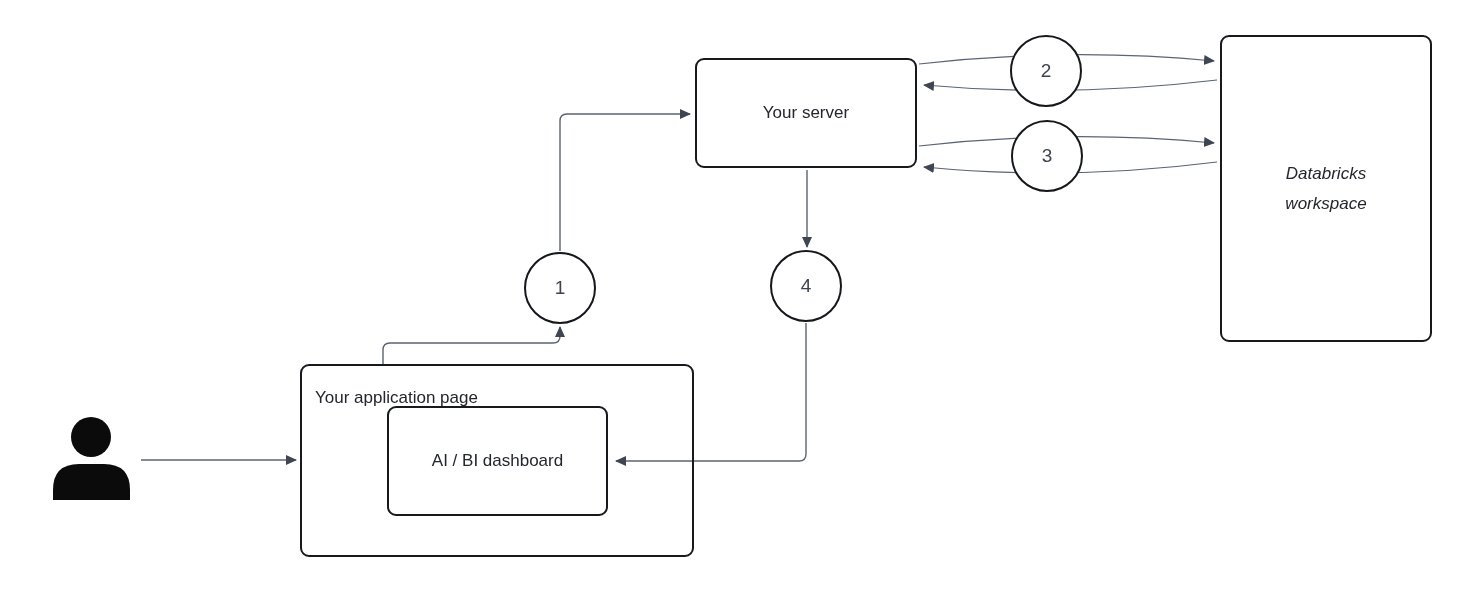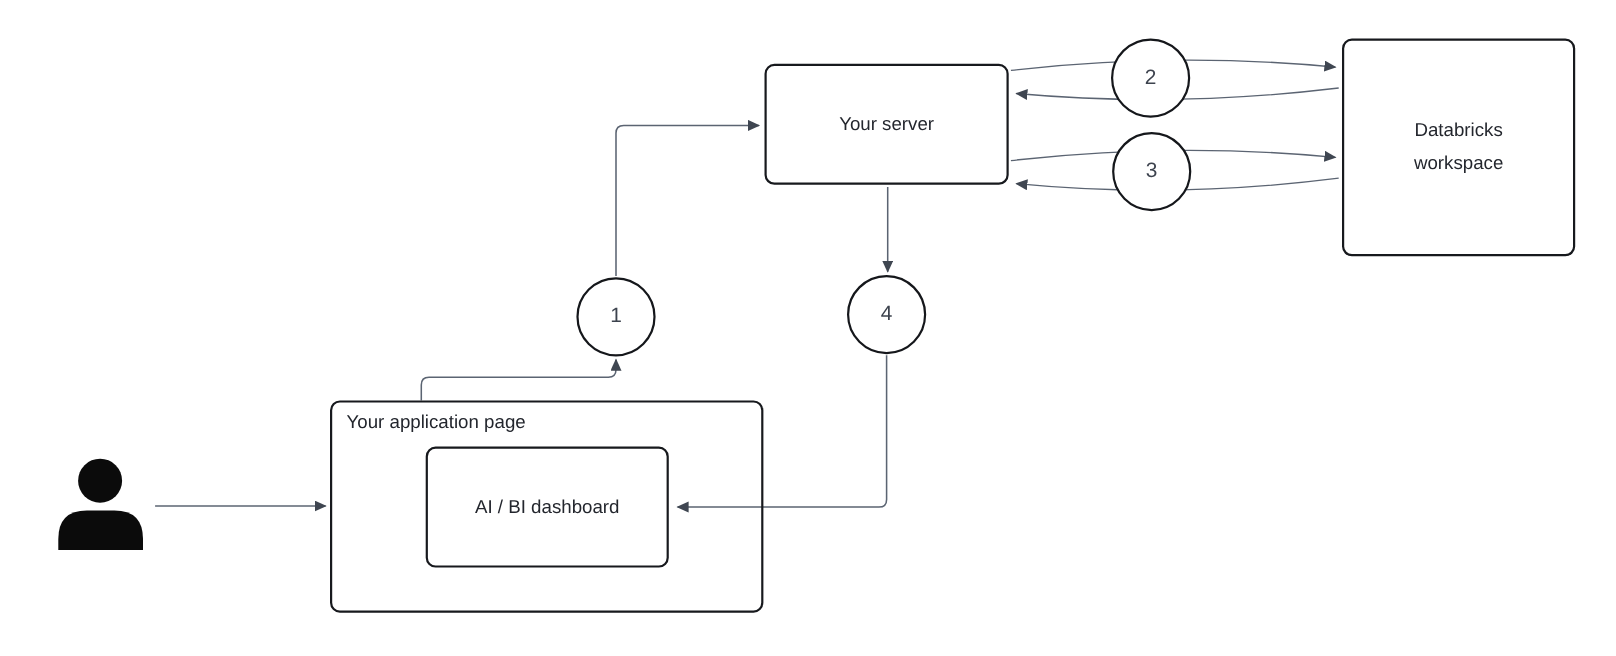--- a/index.html
+++ b/index.html
@@ -32,21 +32,21 @@
     line-height: 1.35;
   }
   .node.centered {
     display: flex;
     align-items: center;
     justify-content: center;
     text-align: center;
   }
   .node-label { color: #23262d; }
   .wrap-label { max-width: 130px; line-height: 1.75; }
-  #app-page-box { padding: 7px 13px; }
+  #app-page-box { padding: 21px 13px; }
   .step-circle {
     position: absolute;
     box-sizing: border-box;
     width: 72px;
     height: 72px;
     border: 2.5px solid #15171b;
     border-radius: 50%;
     background: #ffffff;
     display: flex;
     align-items: center;
@@ -101,21 +101,21 @@
   </div>
 
   <div class="node centered" style="left:695px; top:58px; width:222px; height:110px;">
     <span class="node-label">Your server</span>
   </div>
 
   <div class="node centered" style="left:387px; top:406px; width:221px; height:110px;">
     <span class="node-label">AI / BI dashboard</span>
   </div>
 
-  <div class="node centered" style="left:1220px; top:35px; width:212px; height:198px;">
+  <div class="node centered" style="left:1220px; top:35px; width:212px; height:307px;font-style:italic;">
     <span class="node-label wrap-label">Databricks workspace</span>
   </div>
 
   <div class="step-circle" style="left:524px; top:252px;">
     <span>1</span>
   </div>
   <div class="step-circle" style="left:1010px; top:35px;">
     <span>2</span>
   </div>
   <div class="step-circle" style="left:1011px; top:120px;">

